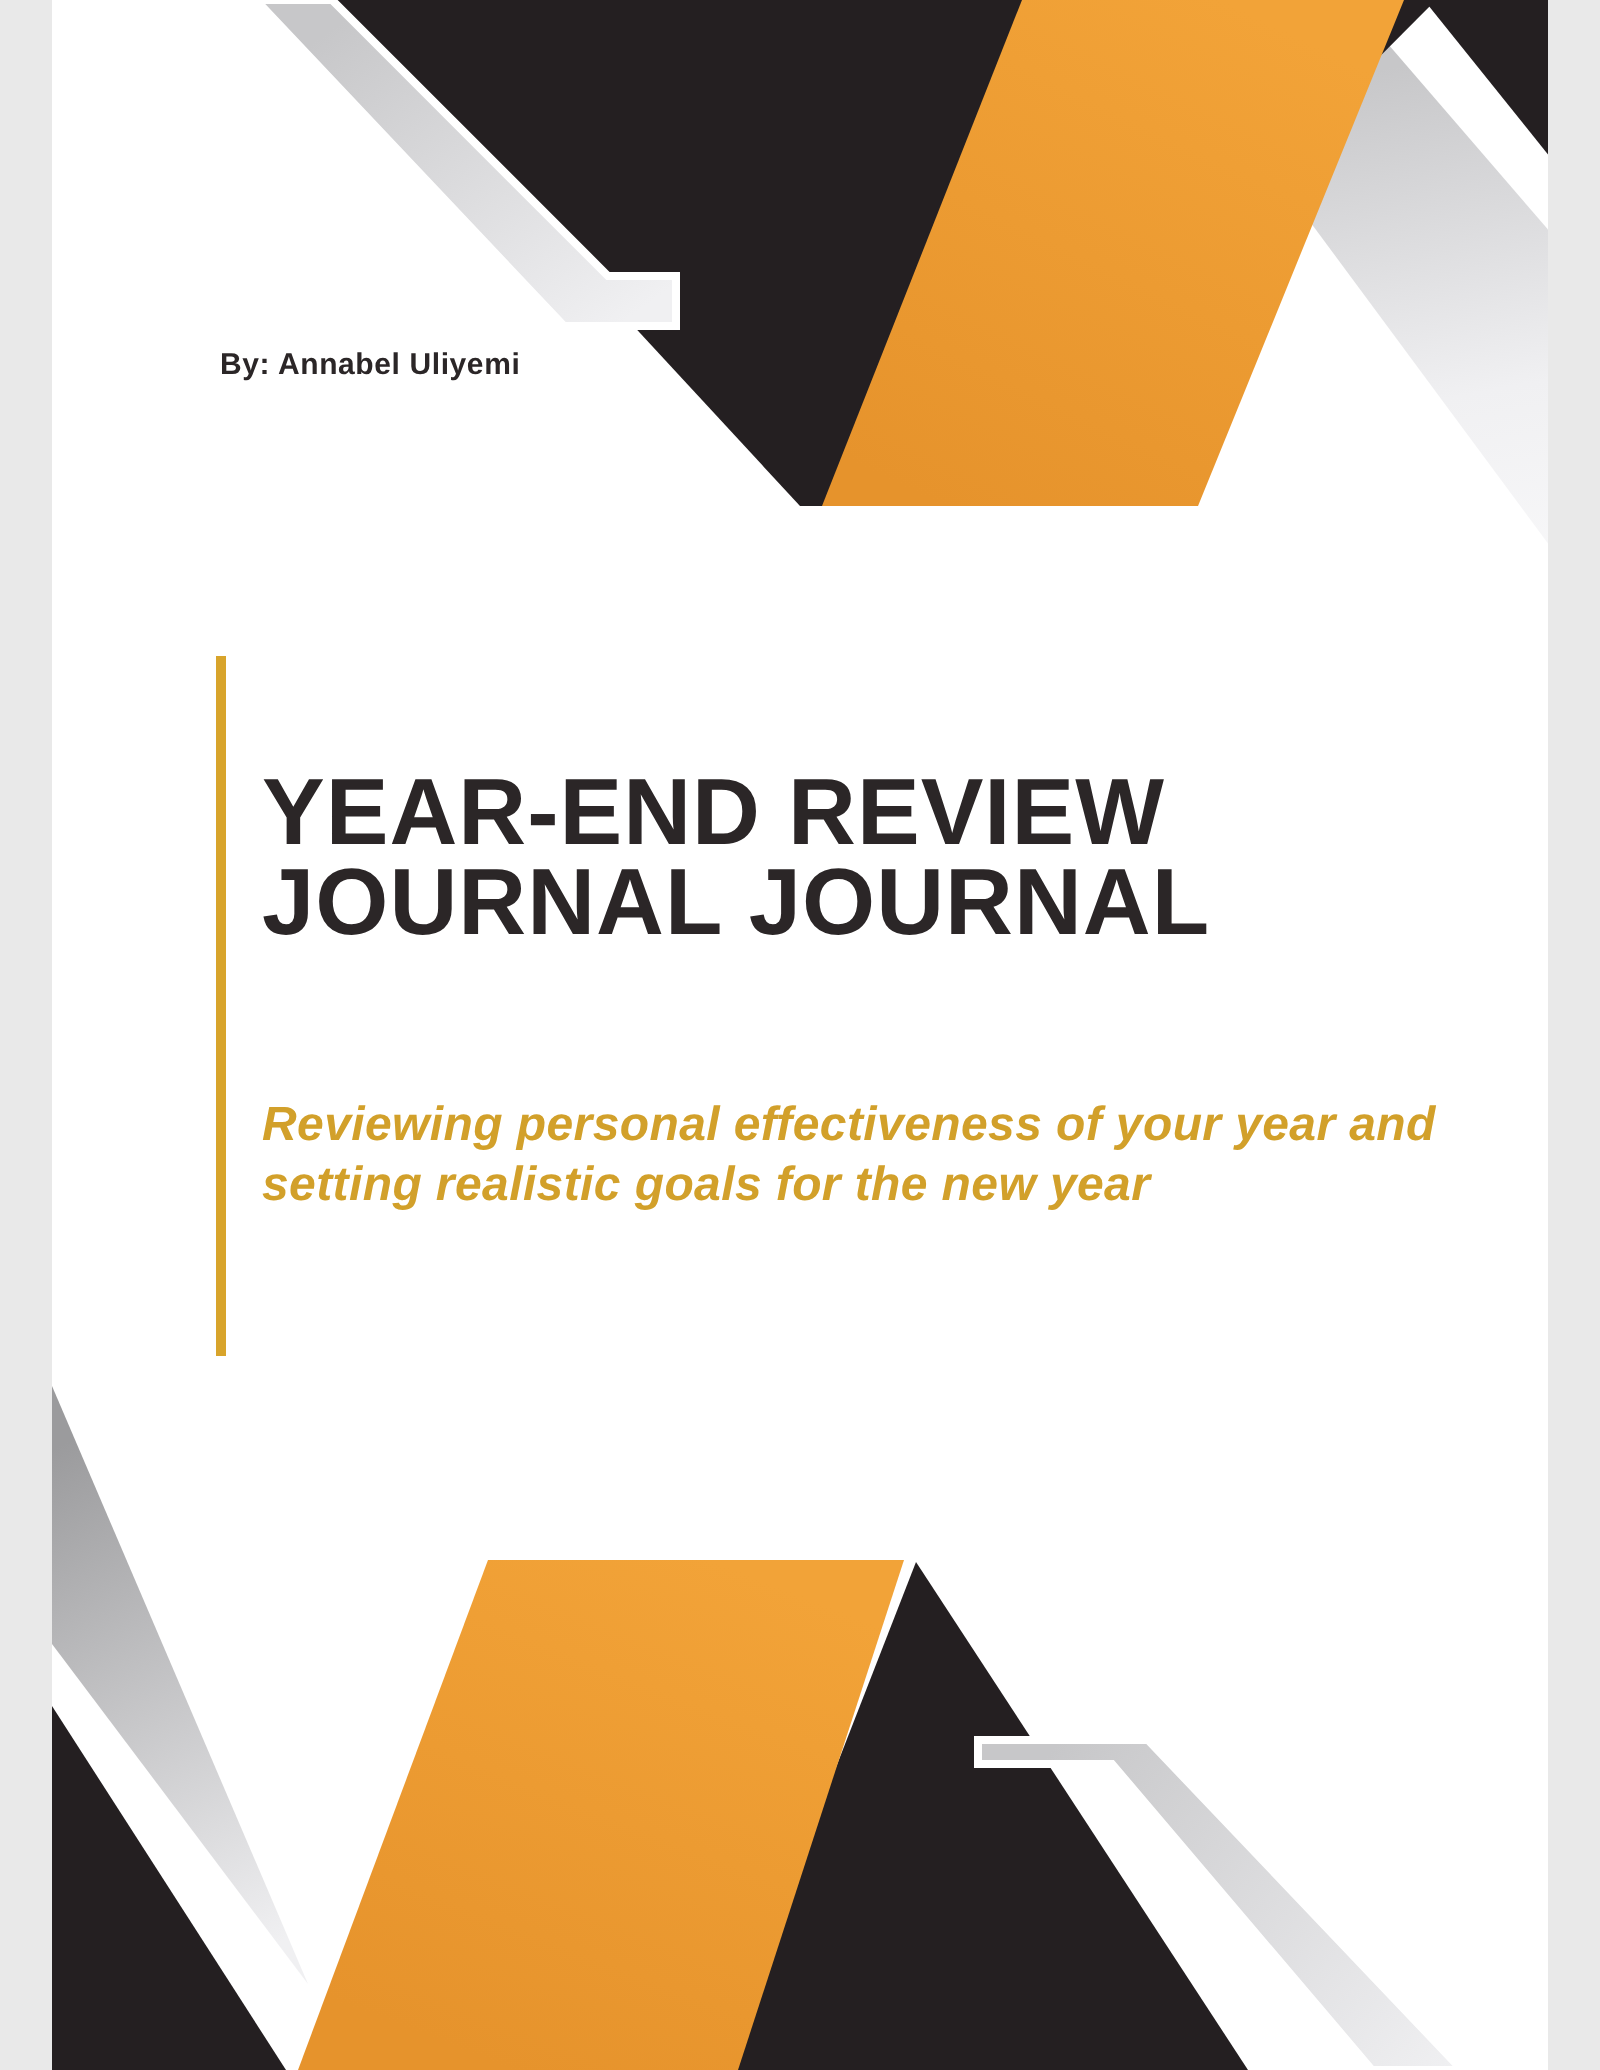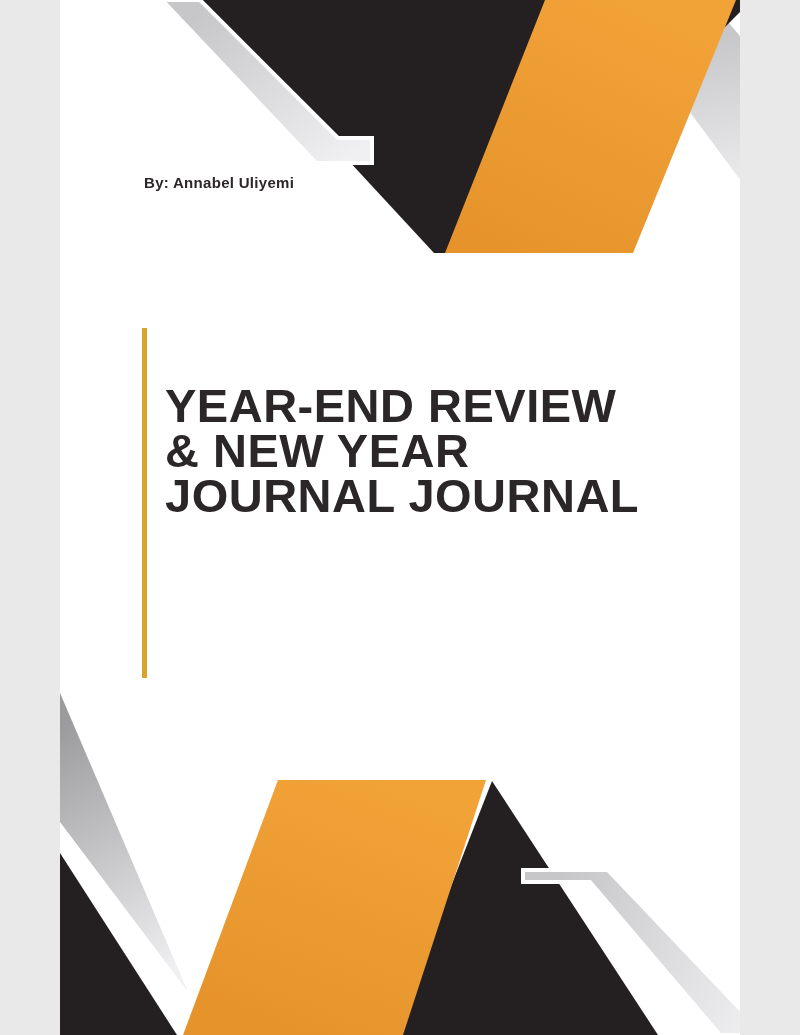--- a/index.html
+++ b/index.html
@@ -11,21 +11,21 @@
     --orange-light:#f2a338;
     --orange-deep:#e6932c;
     --silver-light:#f0f0f2;
     --silver-mid:#c7c7c9;
     --silver-dark:#9b9b9d;
   }
   html,body{margin:0;padding:0;}
   body{background:#e9e9e9;font-family:"Liberation Sans","DejaVu Sans",sans-serif;}
   .page{
     position:relative;
-    width:680px;height:1035px;
+    width:748px;height:1035px;
     margin:0 auto;
     background:var(--page-background);
     overflow:hidden;
   }
   .decor{position:absolute;left:0;display:block;}
   .decor.top{top:0;}
   .decor.bottom{bottom:0;}
   .byline{
     position:absolute;left:84px;top:174px;
     font-size:15px;font-weight:700;letter-spacing:.3px;
@@ -108,18 +108,21 @@
 
     <polygon points="218,105 426,105 343,360 123,360" fill="url(#gradBotOrange)"></polygon>
   </svg>
 
   <div class="byline">By: Annabel Uliyemi</div>
 
   <div class="gold-bar"></div>
 
   <div class="title-block">
     <div>YEAR-END REVIEW</div>
-    <div>&amp; NEW YEAR</div>
     <div>JOURNAL JOURNAL</div>
   </div>
 
+  <div class="subtitle-block">
+    <div>Reviewing personal effectiveness of your year and</div>
+    <div>setting realistic goals for the new year</div>
+  </div>
 
 </div>
 
 </body></html>

